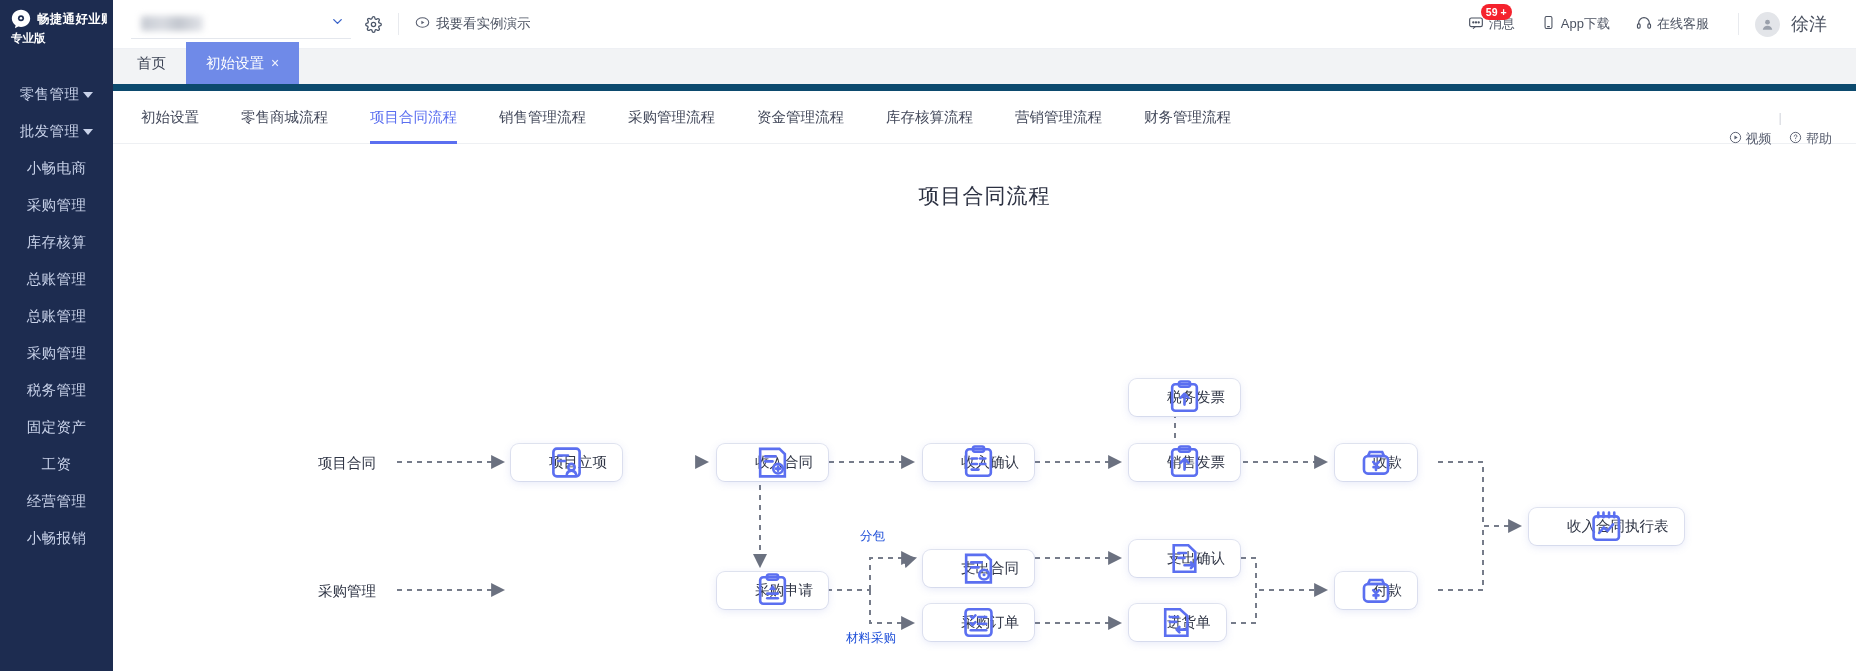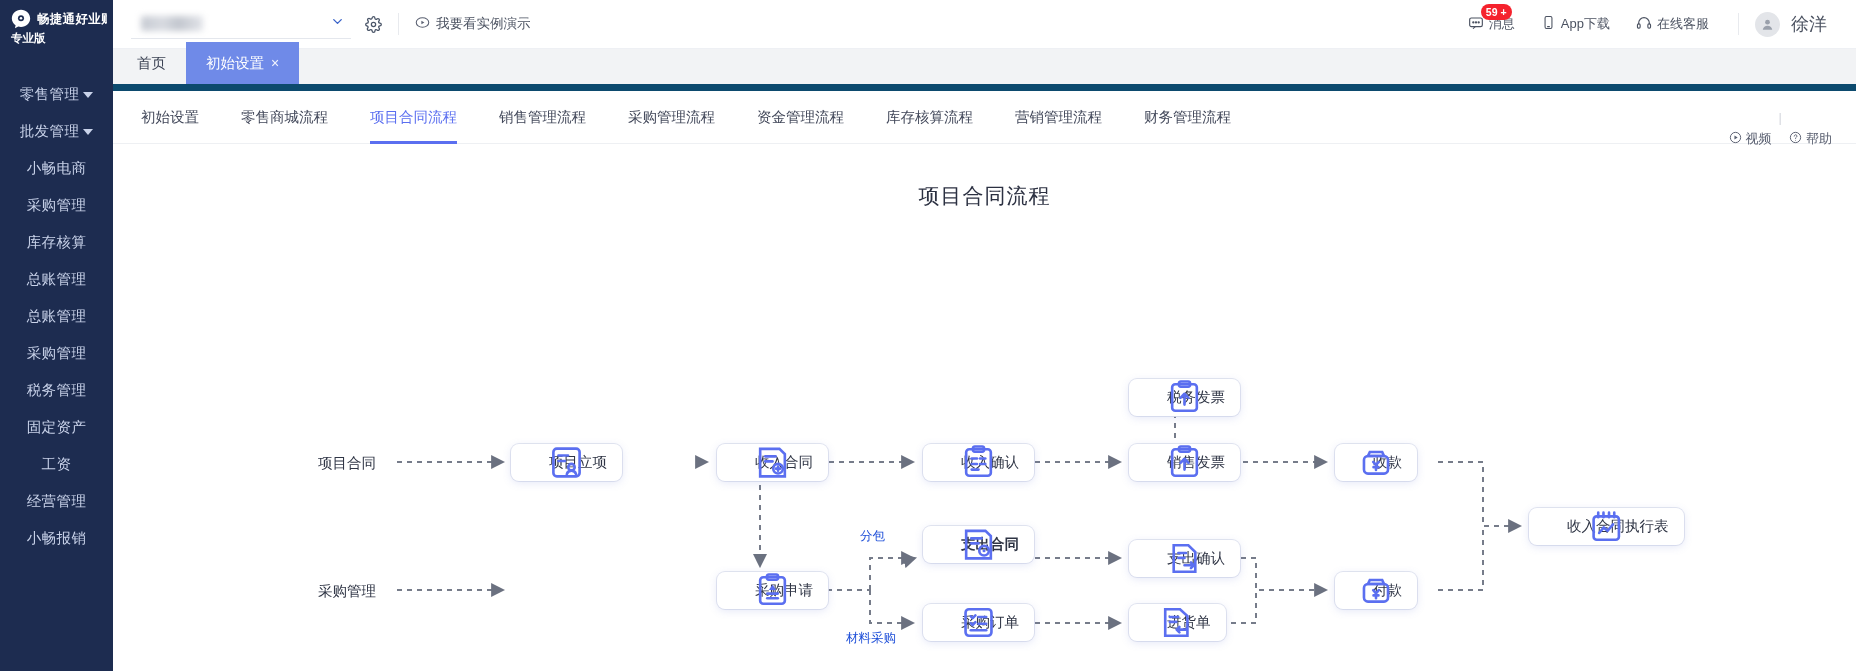--- a/index.html
+++ b/index.html
@@ -486,21 +486,21 @@
                 <rect x="4" y="3.4" width="16" height="17.2" rx="2"></rect>
                 <rect x="8.4" y="1.6" width="7.2" height="3.4" rx="1.2"></rect>
                 <path d="M12 8.2l2.4 3.4H9.6z" fill="#5b6ff0" stroke="none"></path>
                 <line x1="8.6" y1="14" x2="15.4" y2="14" stroke-linecap="round"></line>
                 <line x1="8.6" y1="17" x2="15.4" y2="17" stroke-linecap="round"></line>
               </svg>
           </span>
           <span>采购申请</span>
         </div>
 
-        <div class="node" style="left:810px; top:316px;font-weight:bold;">
+        <div class="node" style="left:810px; top:340px;">
           <span class="ic">
             <svg viewBox="0 0 24 24" width="19" height="19" fill="none" stroke="#5b6ff0" stroke-width="1.7">
                 <path d="M4 3.2h12.5L20 6.6V21H4z"></path>
                 <line x1="7.3" y1="8" x2="14" y2="8" stroke-linecap="round"></line>
                 <line x1="7.3" y1="11.3" x2="12" y2="11.3" stroke-linecap="round"></line>
                 <circle cx="15.6" cy="16" r="3.1"></circle>
                 <circle cx="15.6" cy="16" r="1" fill="#5b6ff0" stroke="none"></circle>
               </svg>
           </span>
           <span>支出合同</span>

